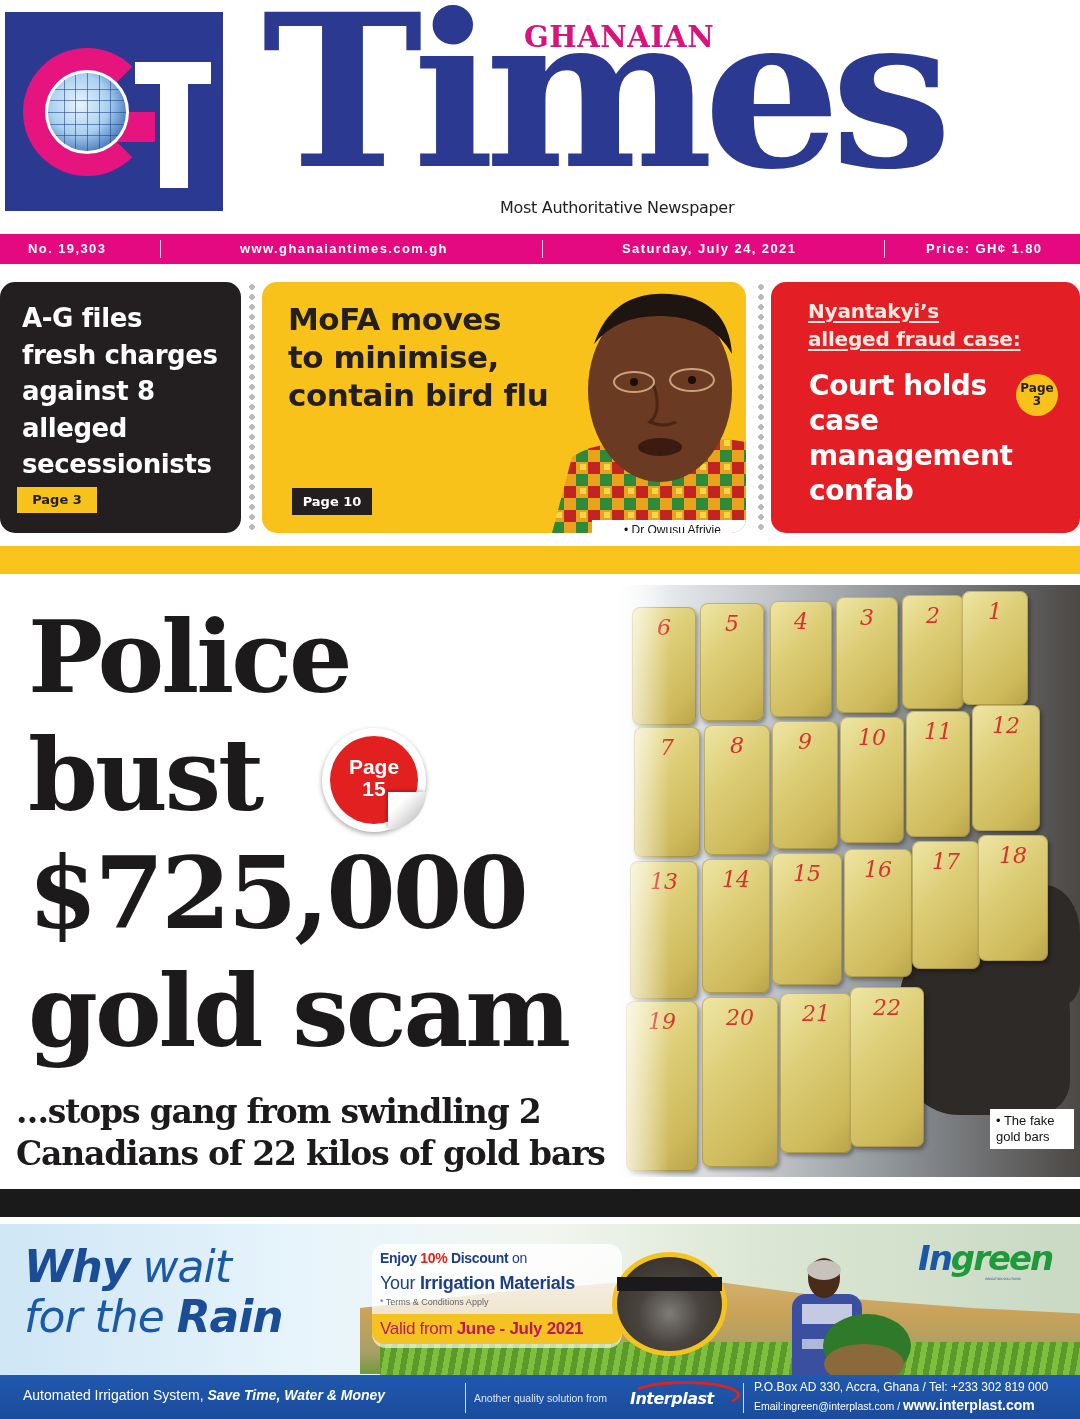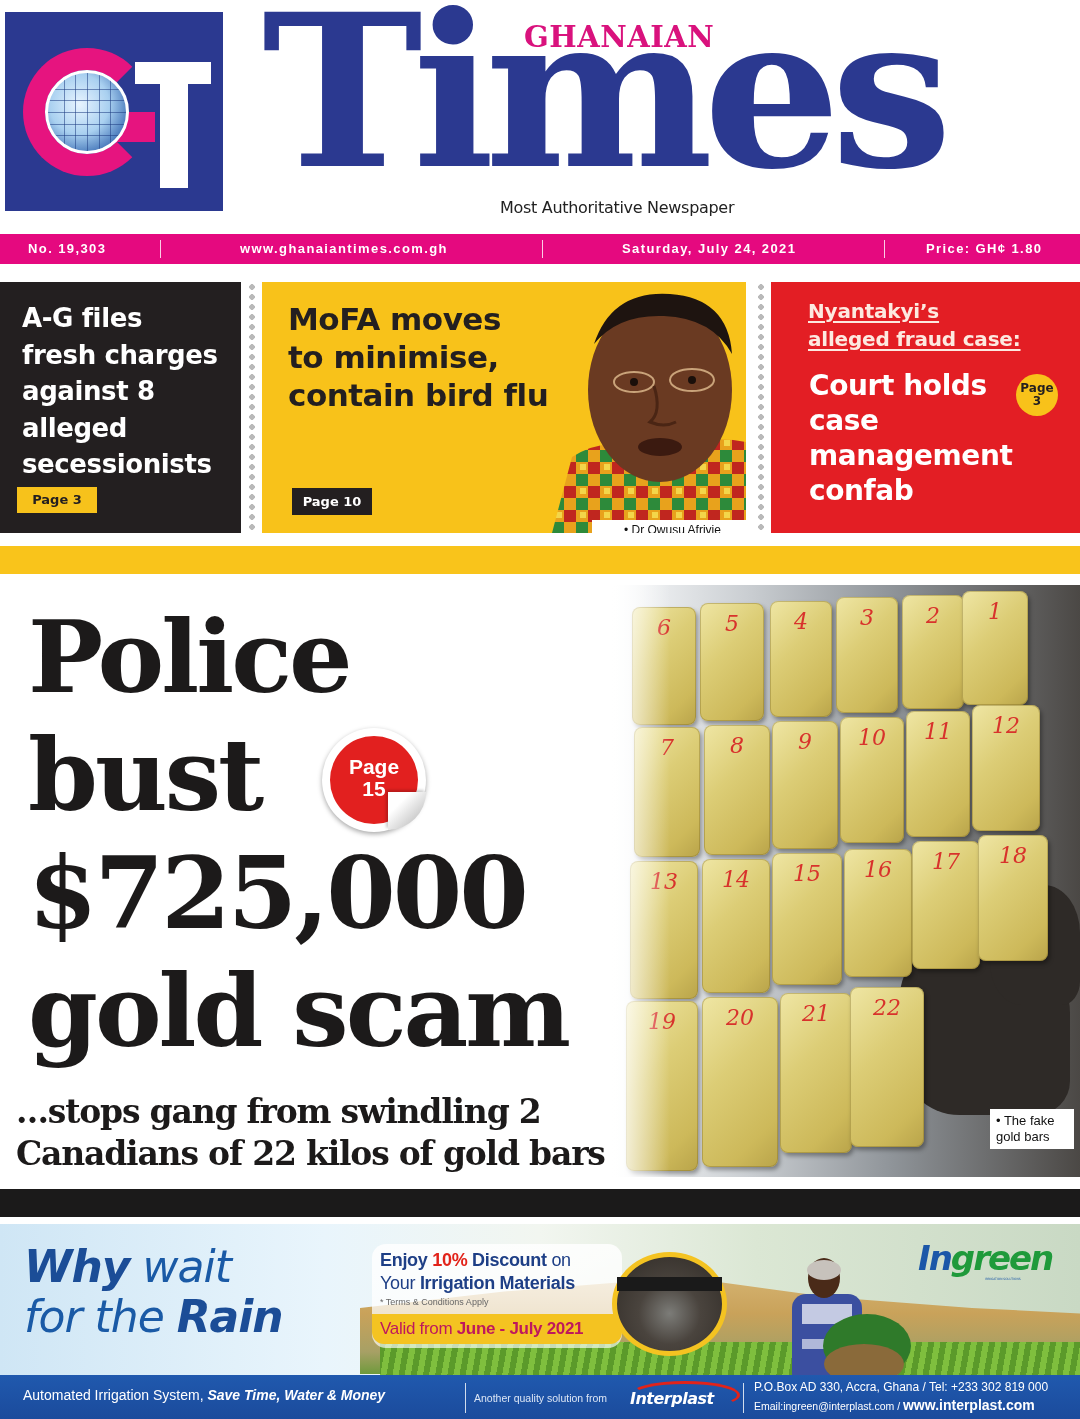--- a/index.html
+++ b/index.html
@@ -26,21 +26,21 @@
                  font-size: 212px; line-height: 1; color: #2b3990; letter-spacing: -10px; transform: scaleX(1.02); transform-origin: left; }
   .brand-tagline { position: absolute; left: 500px; top: 198px; font-family: "DejaVu Sans", sans-serif; font-size: 16px; color: #222; letter-spacing: -0.3px; }
 
   
   .infobar { position: absolute; left: 0; top: 234px; width: 1080px; height: 30px; background: #e5097f; color: #fff;
              font-family: "Liberation Sans Narrow", "Liberation Sans", sans-serif; font-weight: bold; font-size: 13px; letter-spacing: 1.4px; }
   .infobar span.item { position: absolute; top: 7px; }
   .infobar .sep { position: absolute; top: 6px; width: 1px; height: 18px; background: rgba(255,255,255,0.8); }
 
   
-  .teaser { position: absolute; top: 282px; height: 251px; }
+  .teaser { position: absolute; top: 282px; height: 251px; border-radius: 15px; }
   .dots { position: absolute; top: 282px; width: 10px; height: 251px;
           background-image: radial-gradient(circle, #b9b9b9 2.6px, transparent 3px);
           background-size: 10px 10px; background-repeat: repeat-y; }
 
   .teaser-black { left: 0; width: 241px; background: #231f20; }
   .teaser-black .headline { position: absolute; left: 22px; top: 18px; width: 215px; color: #fff; font-family: "DejaVu Sans", sans-serif;
                             font-weight: bold; font-size: 26px; line-height: 36.5px; letter-spacing: -0.4px; }
   .page-tag-yellow { position: absolute; left: 17px; top: 205px; width: 80px; height: 26px; background: #f7c21b; color: #231f20;
                      font-weight: bold; font-size: 13px; text-align: center; line-height: 26px; }
 
@@ -90,21 +90,21 @@
   .ad .hills { position: absolute; left: 360px; top: 40px; width: 720px; height: 110px;
                background: linear-gradient(180deg, #d8b878 0%, #c9a25a 45%, #a7a065 80%, #6f9a3c 100%);
                clip-path: polygon(0 40%, 20% 25%, 45% 12%, 65% 30%, 85% 40%, 100% 45%, 100% 100%, 0 100%); }
   .ad .field { position: absolute; left: 380px; top: 118px; width: 700px; height: 42px;
                background: repeating-linear-gradient(100deg, #5b9a2a 0 6px, #7fbf3e 6px 12px); }
   .ad .why { position: absolute; left: 24px; top: 18px; color: #1a5aa6; font-family: "DejaVu Sans", sans-serif; font-style: italic;
              font-size: 44px; line-height: 50px; letter-spacing: -1px; }
   .ad .why b { font-weight: bold; color: #1b4d97; }
   .ad .offer { position: absolute; left: 372px; top: 20px; width: 250px; height: 104px; border-radius: 14px;
                background: linear-gradient(180deg, rgba(255,255,255,0.85), rgba(255,255,255,0.65)); }
-  .ad .offer .l1 { position: absolute; left: 8px; top: 6px; font-family: "Liberation Sans", sans-serif; font-size: 18px; color: #1e3f86; white-space: nowrap; font-weight: bold; letter-spacing: -0.3px; }
+  .ad .offer .l1 { position: absolute; left: 8px; top: 6px; font-family: "Liberation Sans", sans-serif; font-size: 14px; color: #1e3f86; white-space: nowrap; font-weight: bold; letter-spacing: -0.3px; }
   .ad .offer .l1 .red { color: #e2231a; }
   .ad .offer .l1 .thin { font-weight: normal; }
   .ad .offer .l2 { position: absolute; left: 8px; top: 29px; font-family: "Liberation Sans", sans-serif; font-size: 18px; color: #1e3f86; white-space: nowrap; letter-spacing: -0.3px; }
   .ad .offer .l2 b { font-weight: bold; }
   .ad .offer .terms { position: absolute; left: 8px; top: 53px; font-family: "Liberation Sans", sans-serif; font-size: 9px; color: #666; }
   .ad .offer .valid { position: absolute; left: 0; top: 70px; width: 250px; height: 30px; background: #f4c321; border-radius: 0 0 12px 12px;
                       color: #be185d; font-family: "Liberation Sans", sans-serif; font-size: 17px; line-height: 30px; padding-left: 8px; letter-spacing: -0.3px; }
   .ad .offer .valid b { font-weight: bold; }
   .ad .drip { position: absolute; left: 612px; top: 28px; width: 115px; height: 104px; border-radius: 50%; border: 5px solid #f4c321;
               background: radial-gradient(circle at 50% 60%, #7c7c78 0%, #4a443e 40%, #2f2a25 100%); }

